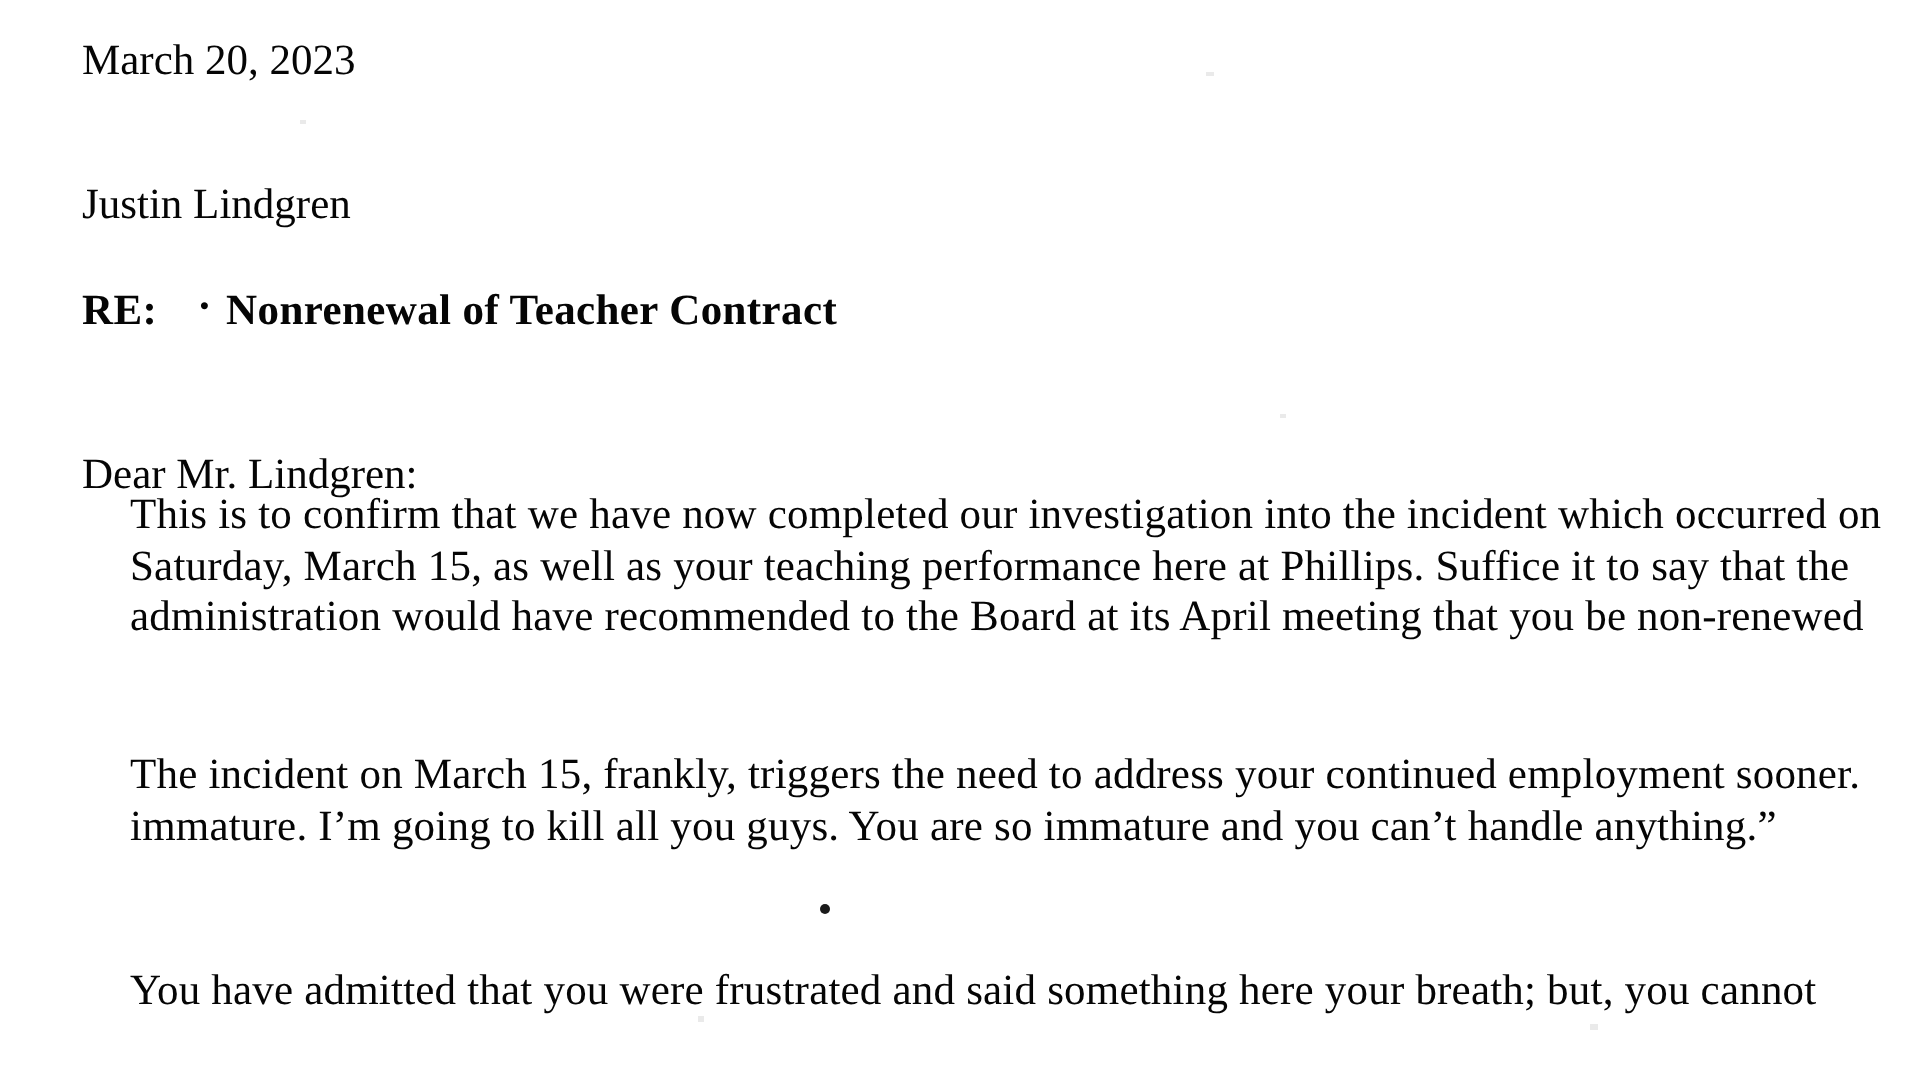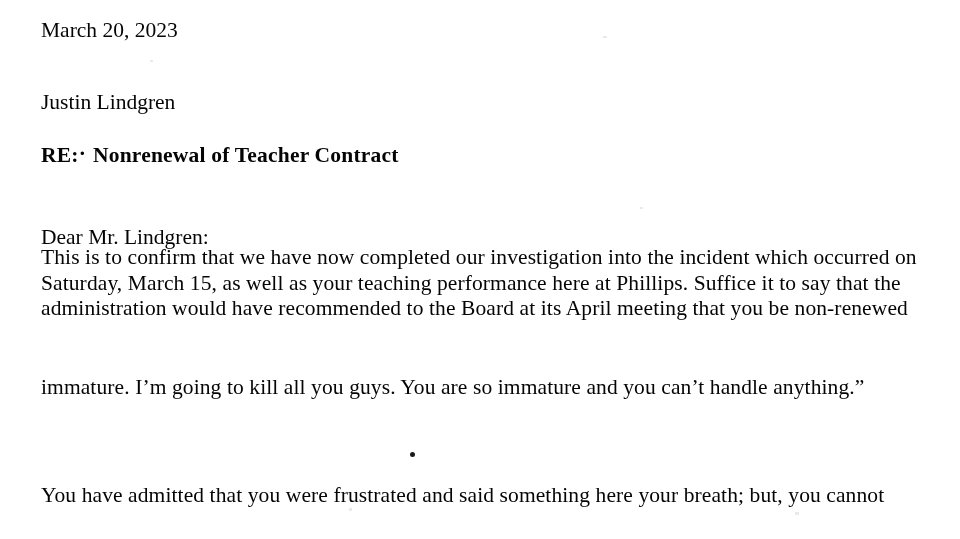--- a/index.html
+++ b/index.html
@@ -61,21 +61,21 @@
   .re-line {
     position: absolute;
     left: 0;
     top: 142px;
     font-size: 21.5px;
     line-height: 26px;
     font-weight: bold;
     letter-spacing: 0.2px;
     white-space: nowrap;
   }
-  .re-label { margin-right: 0; }
+  .re-label { margin-right: 20px; }
   .re-bullet {
     display: inline-block;
     margin-right: 7px;
     position: relative;
     top: -2px;
     font-weight: bold;
   }
 
   .salutation-line {
     position: absolute;
@@ -106,20 +106,21 @@
     width: 884px;
   }
 
   .para3 .line-block {
     text-align: left;
   }
 
   .pline {
     display: block;
     white-space: nowrap;
+    margin-left: 24px;
   }
 
   
   .ink-speck {
     position: absolute;
     left: 410px;
     top: 452px;
     width: 5px;
     height: 5px;
     border-radius: 50%;
@@ -158,20 +159,21 @@
     <div class="para1">
       <div class="line-block">
         <span class="pline">This is to confirm that we have now completed our investigation into the incident which occurred on</span>
         <span class="pline">Saturday, March 15, as well as your teaching performance here at Phillips.  Suffice it to say that the</span>
         <span class="pline">administration would have recommended to the Board at its April meeting that you be non-renewed</span>
       </div>
     </div>
 
     <div class="para2">
       <div class="line-block">
+        <span class="pline">The incident on March 15, frankly, triggers the need to address your continued employment sooner.</span>
         <span class="pline">immature.  I’m going to kill all you guys.  You are so immature and you can’t handle anything.”</span>
       </div>
     </div>
 
     <div class="para3">
       <div class="line-block">
         <span class="pline">You have admitted that you were frustrated and said something here your breath; but, you cannot</span>
       </div>
     </div>
 

